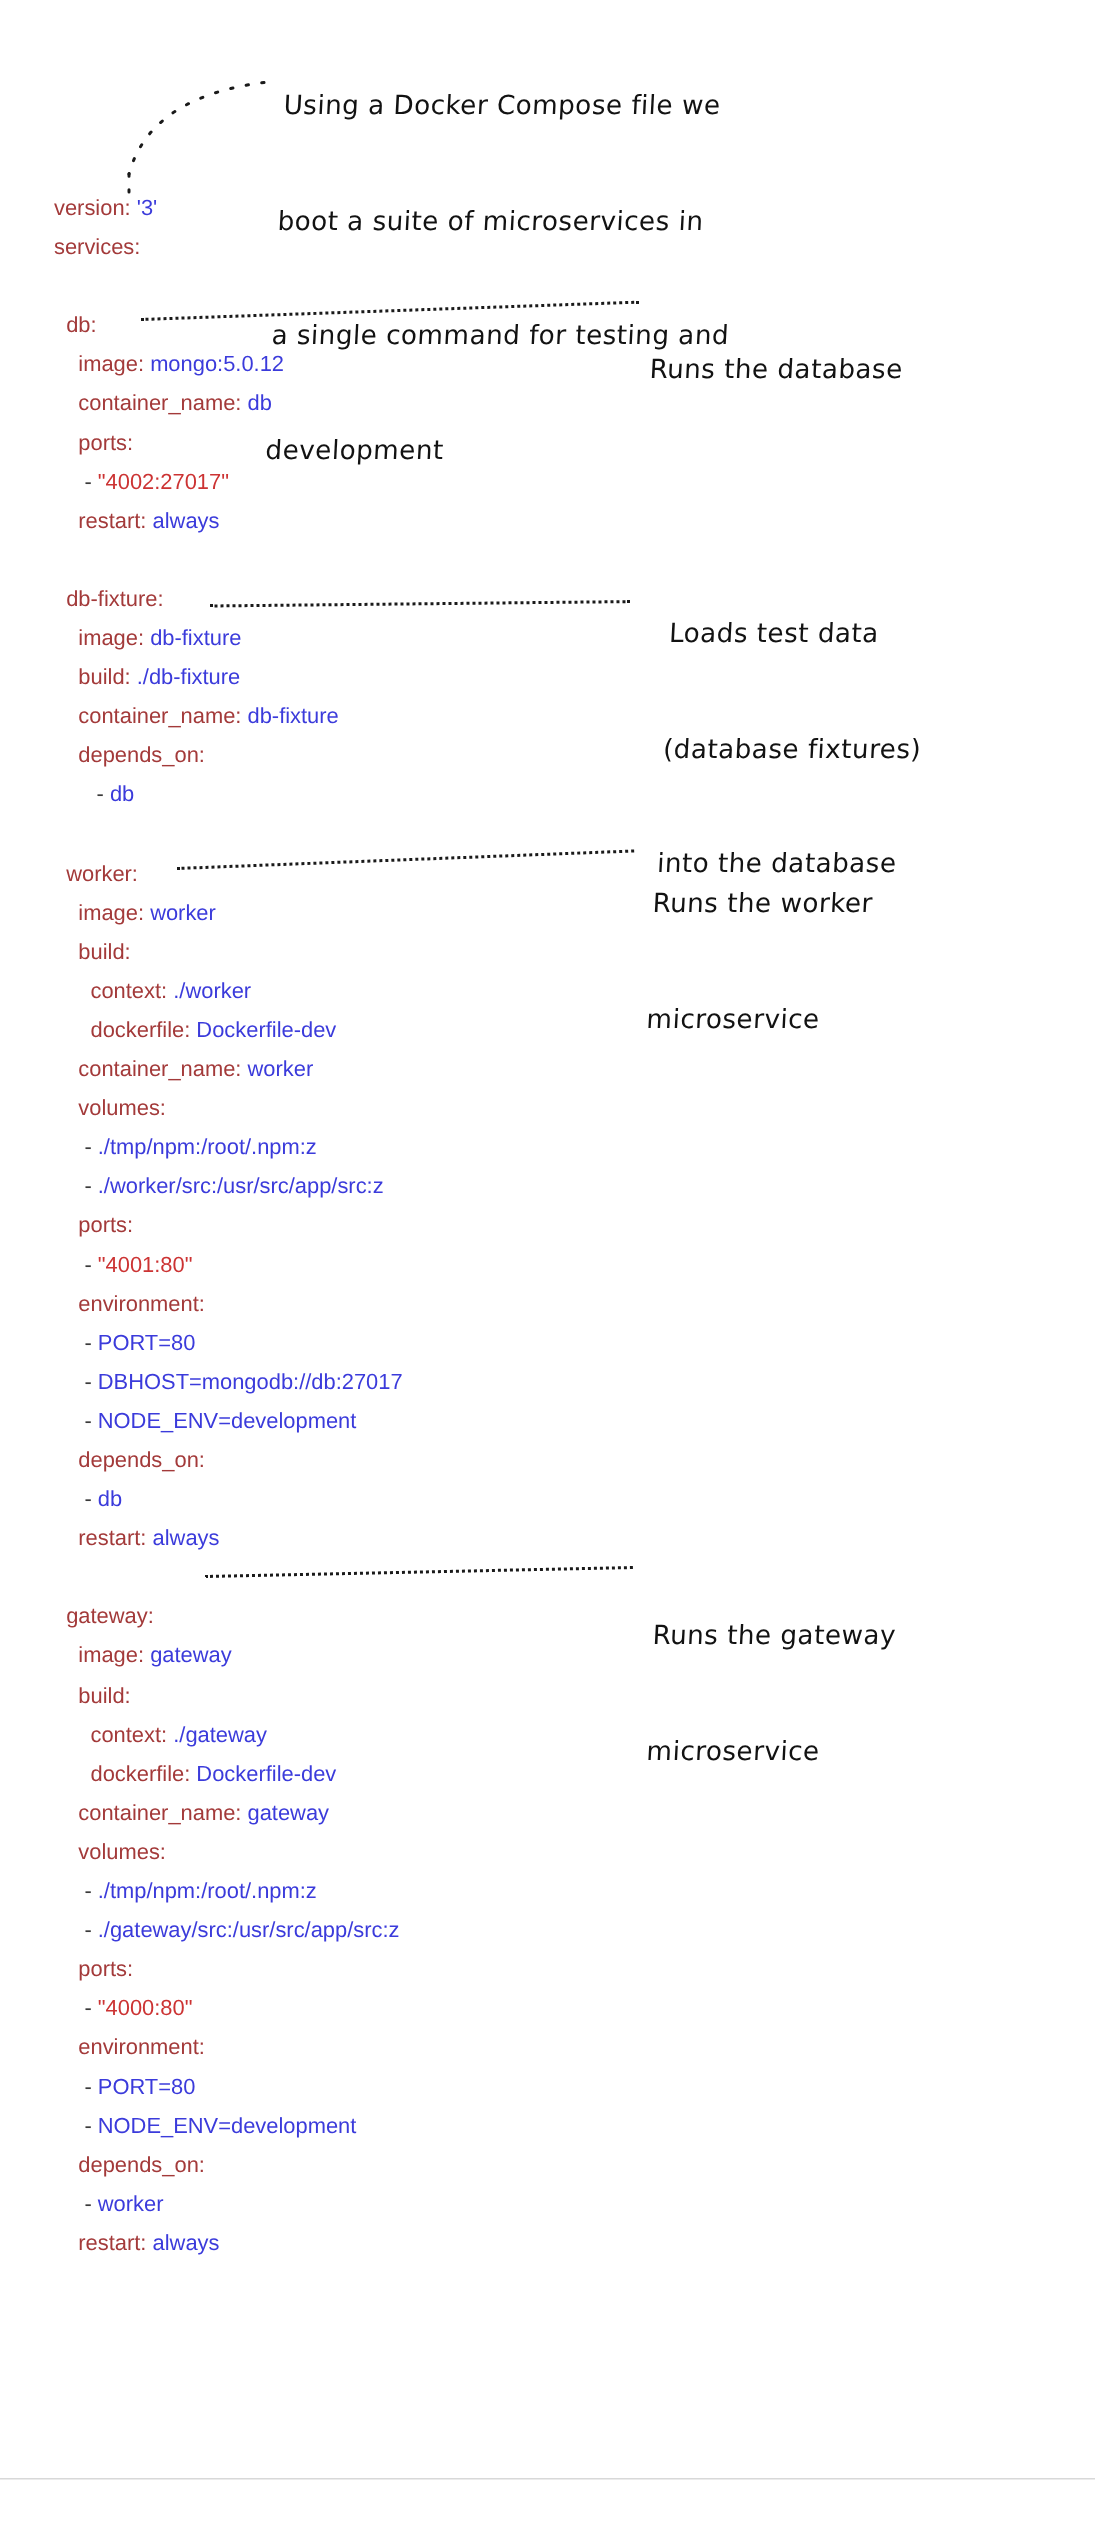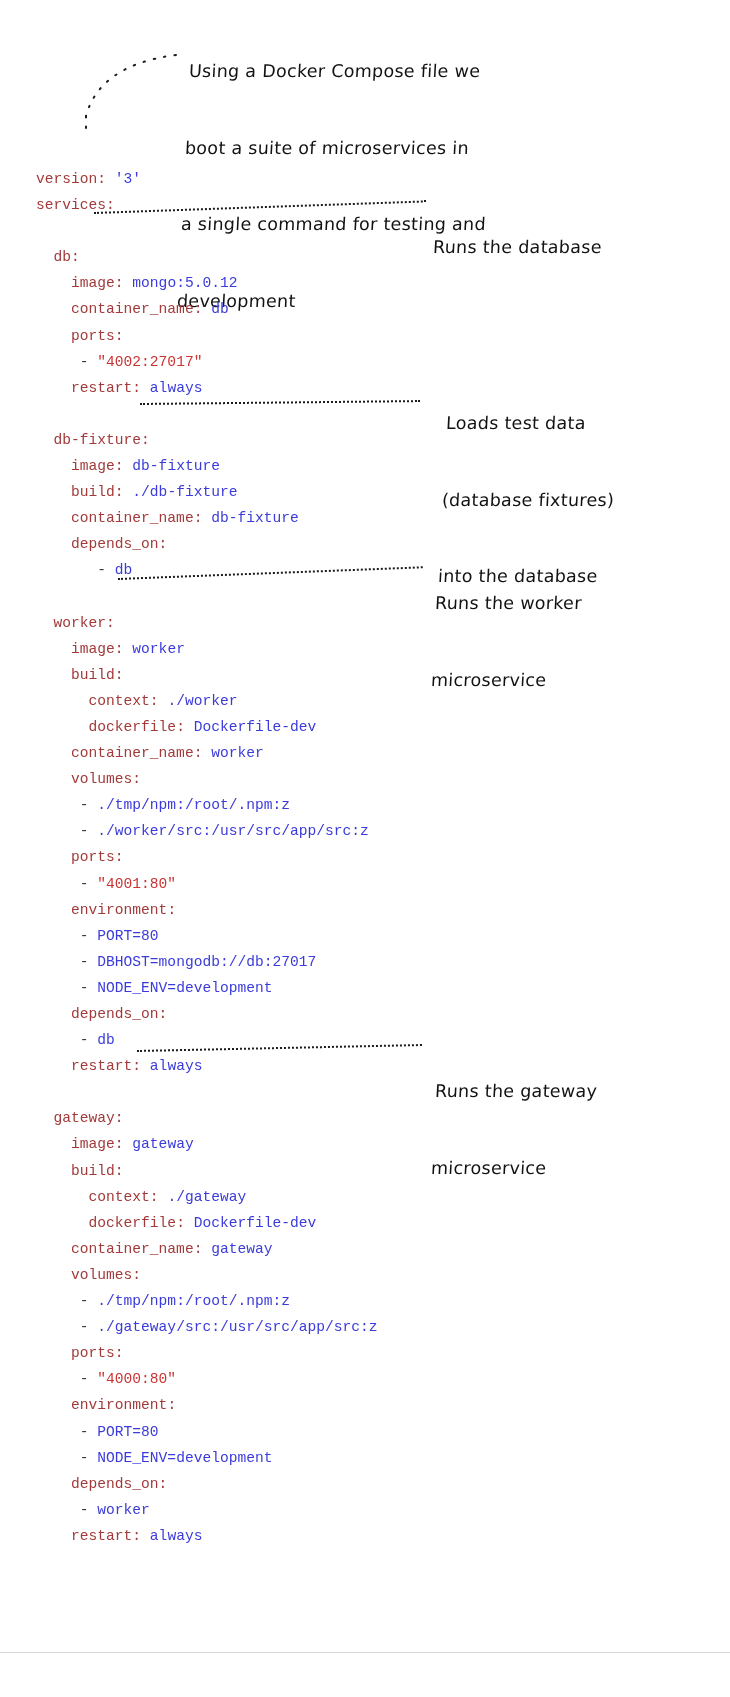--- a/index.html
+++ b/index.html
@@ -14,26 +14,25 @@
     background: #ffffff;
     overflow: hidden;
     font-family: "DejaVu Sans", sans-serif;
   }
 
   
   #code {
     position: absolute;
     left: 36px;
     top: 126px;
-    font-family: Liberation Mono, monospace;
+    font-family: Liberation Sans, sans-serif;
     font-size: 14.6px;
     line-height: 26.1px;
     white-space: pre;
     letter-spacing: 0px;
-    margin-top: 40px;
   }
   .ln { display: block; height: 26.1px; }
   .blank { display: block; height: 26.1px; }
   .k   { color: #a33a3a; }          
   .p   { color: #a33a3a; }          
   .v   { color: #3b3bdb; }          
   .s   { color: #cc3333; }          
   .d   { color: #3a3a3a; }          
 
   

